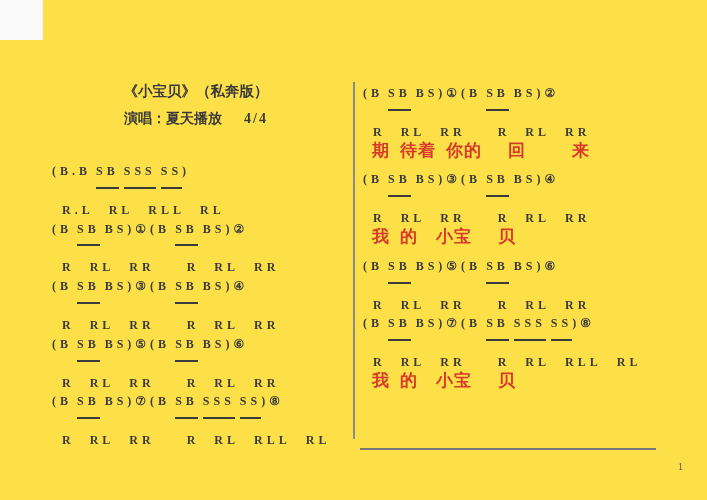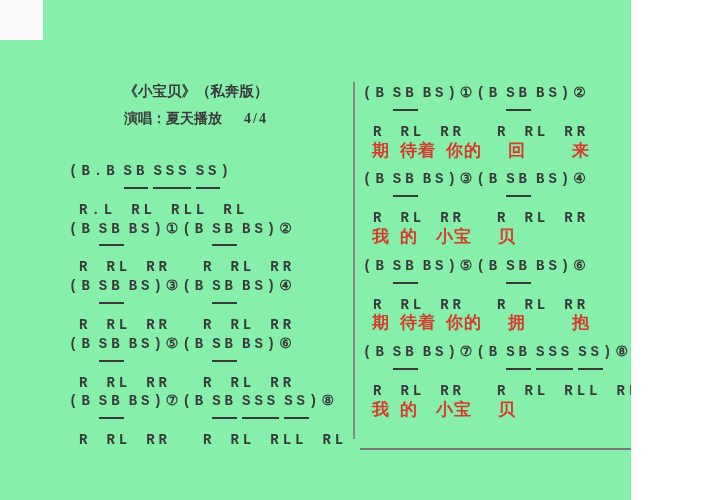--- a/index.html
+++ b/index.html
@@ -3,47 +3,48 @@
 <meta charset="utf-8">
 <style>
   :root{
     --ink:#3a3a3a;
     --lyric:#d63a2a;
     --rule:#8a8a8a;
   }
   html,body{margin:0;padding:0;background:#ffffff;}
   .page{
     position:relative;
-    width:631px;height:500px;
-    background:#86efac;
+    width:707px;height:500px;
+    background:#fde047;
     overflow:hidden;
     font-family:"Liberation Mono","DejaVu Sans Mono",monospace;
   }
   .corner-smudge{
     position:absolute;left:0;top:0;width:43px;height:40px;
     background:#fafafa;
   }
   
   .header{
     position:absolute;left:52px;top:78px;width:288px;
     text-align:center;
     font-family:"Liberation Serif","DejaVu Serif",serif;
     font-weight:bold;color:var(--ink);
   }
   .h-line{height:27px;line-height:27px;font-size:14px;white-space:nowrap;}
   .h-title{font-size:14.5px;}
   .time-sig{margin-left:22px;letter-spacing:2px;}
   
   .lines{position:absolute;}
-  #left-lines{left:69px;top:157px;}
+  #left-lines{left:52px;top:157px;}
   #right-lines{left:363px;top:79px;}
   .line{
     height:28.8px;line-height:28.8px;white-space:nowrap;
-    font-size:14px;font-weight:bold;color:var(--ink);
+    font-size:12px;font-weight:bold;color:var(--ink);
     letter-spacing:4px;
+    font-family:Liberation Serif, serif;
   }
   .line.notation{padding-left:0;}
   .line.sticking{padding-left:10px;}
   .line.lyric{
     padding-left:9px;
     font-family:"Liberation Serif","DejaVu Serif",serif;
     font-size:17px;letter-spacing:1px;
     color:var(--lyric);
   }
   .seg{display:inline-block;}
@@ -102,21 +103,20 @@
 
   <div class="lines" id="right-lines">
       <div class="line notation"><span class="seg">(B</span><span class="seg u">SB</span><span class="seg">BS)①(B</span><span class="seg u">SB</span><span class="seg">BS)②</span></div>
       <div class="line sticking"><span class="seg">R</span><span class="seg">RL</span><span class="seg">RR</span><span class="seg gap-wide">R</span><span class="seg">RL</span><span class="seg">RR</span></div>
       <div class="line lyric"><span class="seg">期</span><span class="seg">待着</span><span class="seg">你的</span><span class="seg gap-wide">回</span><span class="seg gap-xwide">来</span></div>
       <div class="line notation"><span class="seg">(B</span><span class="seg u">SB</span><span class="seg">BS)③(B</span><span class="seg u">SB</span><span class="seg">BS)④</span></div>
       <div class="line sticking"><span class="seg">R</span><span class="seg">RL</span><span class="seg">RR</span><span class="seg gap-wide">R</span><span class="seg">RL</span><span class="seg">RR</span></div>
       <div class="line lyric"><span class="seg">我</span><span class="seg">的</span><span class="seg gap-med">小宝</span><span class="seg gap-wide">贝</span></div>
       <div class="line notation"><span class="seg">(B</span><span class="seg u">SB</span><span class="seg">BS)⑤(B</span><span class="seg u">SB</span><span class="seg">BS)⑥</span></div>
       <div class="line sticking"><span class="seg">R</span><span class="seg">RL</span><span class="seg">RR</span><span class="seg gap-wide">R</span><span class="seg">RL</span><span class="seg">RR</span></div>
-      <div class="line lyric"><span class="seg">期</span><span class="seg">待着</span><span class="seg">你的</span><span class="seg gap-wide">拥</span><span class="seg gap-xwide">抱</span></div>
       <div class="line notation"><span class="seg">(B</span><span class="seg u">SB</span><span class="seg">BS)⑦(B</span><span class="seg u">SB</span><span class="seg u">SSS</span><span class="seg u">SS</span><span class="seg join">)⑧</span></div>
       <div class="line sticking"><span class="seg">R</span><span class="seg">RL</span><span class="seg">RR</span><span class="seg gap-wide">R</span><span class="seg">RL</span><span class="seg">RLL</span><span class="seg">RL</span></div>
       <div class="line lyric"><span class="seg">我</span><span class="seg">的</span><span class="seg gap-med">小宝</span><span class="seg gap-wide">贝</span></div>
     </div>
 
   <div class="h-rule"></div>
 
   <div class="page-num">1</div>
 
 </div>

